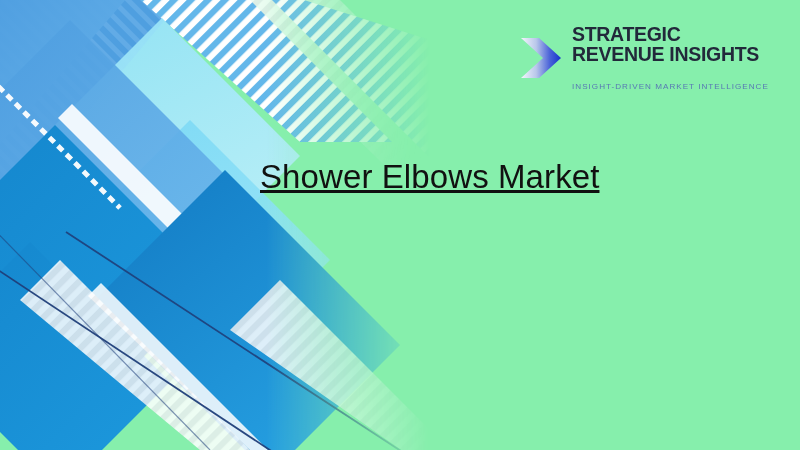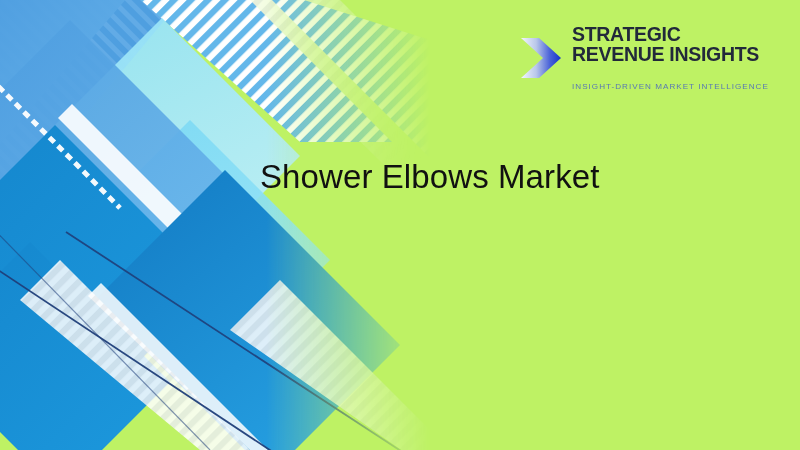--- a/index.html
+++ b/index.html
@@ -6,21 +6,21 @@
   * { margin:0; padding:0; box-sizing:border-box; }
   html, body {
     width:800px; height:450px;
     font-family:"Liberation Sans", sans-serif;
     background:#ffffff;
     overflow:hidden;
   }
   .slide {
     position:relative;
     width:800px; height:450px;
-    background:#bef264;
+    background:#86efac;
     overflow:hidden;
   }
 
   
   .art {
     position:absolute;
     left:0; top:0;
     width:430px; height:450px;
     overflow:hidden;
   }
@@ -57,20 +57,21 @@
 
   
   .title {
     position:absolute;
     left:260px; top:158px;
     font-family:"Liberation Sans", sans-serif;
     font-size:33px;
     color:#111111;
     white-space:nowrap;
     letter-spacing:0.1px;
+    text-decoration:underline;
   }
 
   
   .email {
     position:absolute;
     left:326px; top:392px;
     font-family:"Liberation Sans", sans-serif;
     font-size:24px;
     color:#141414;
     white-space:nowrap;

